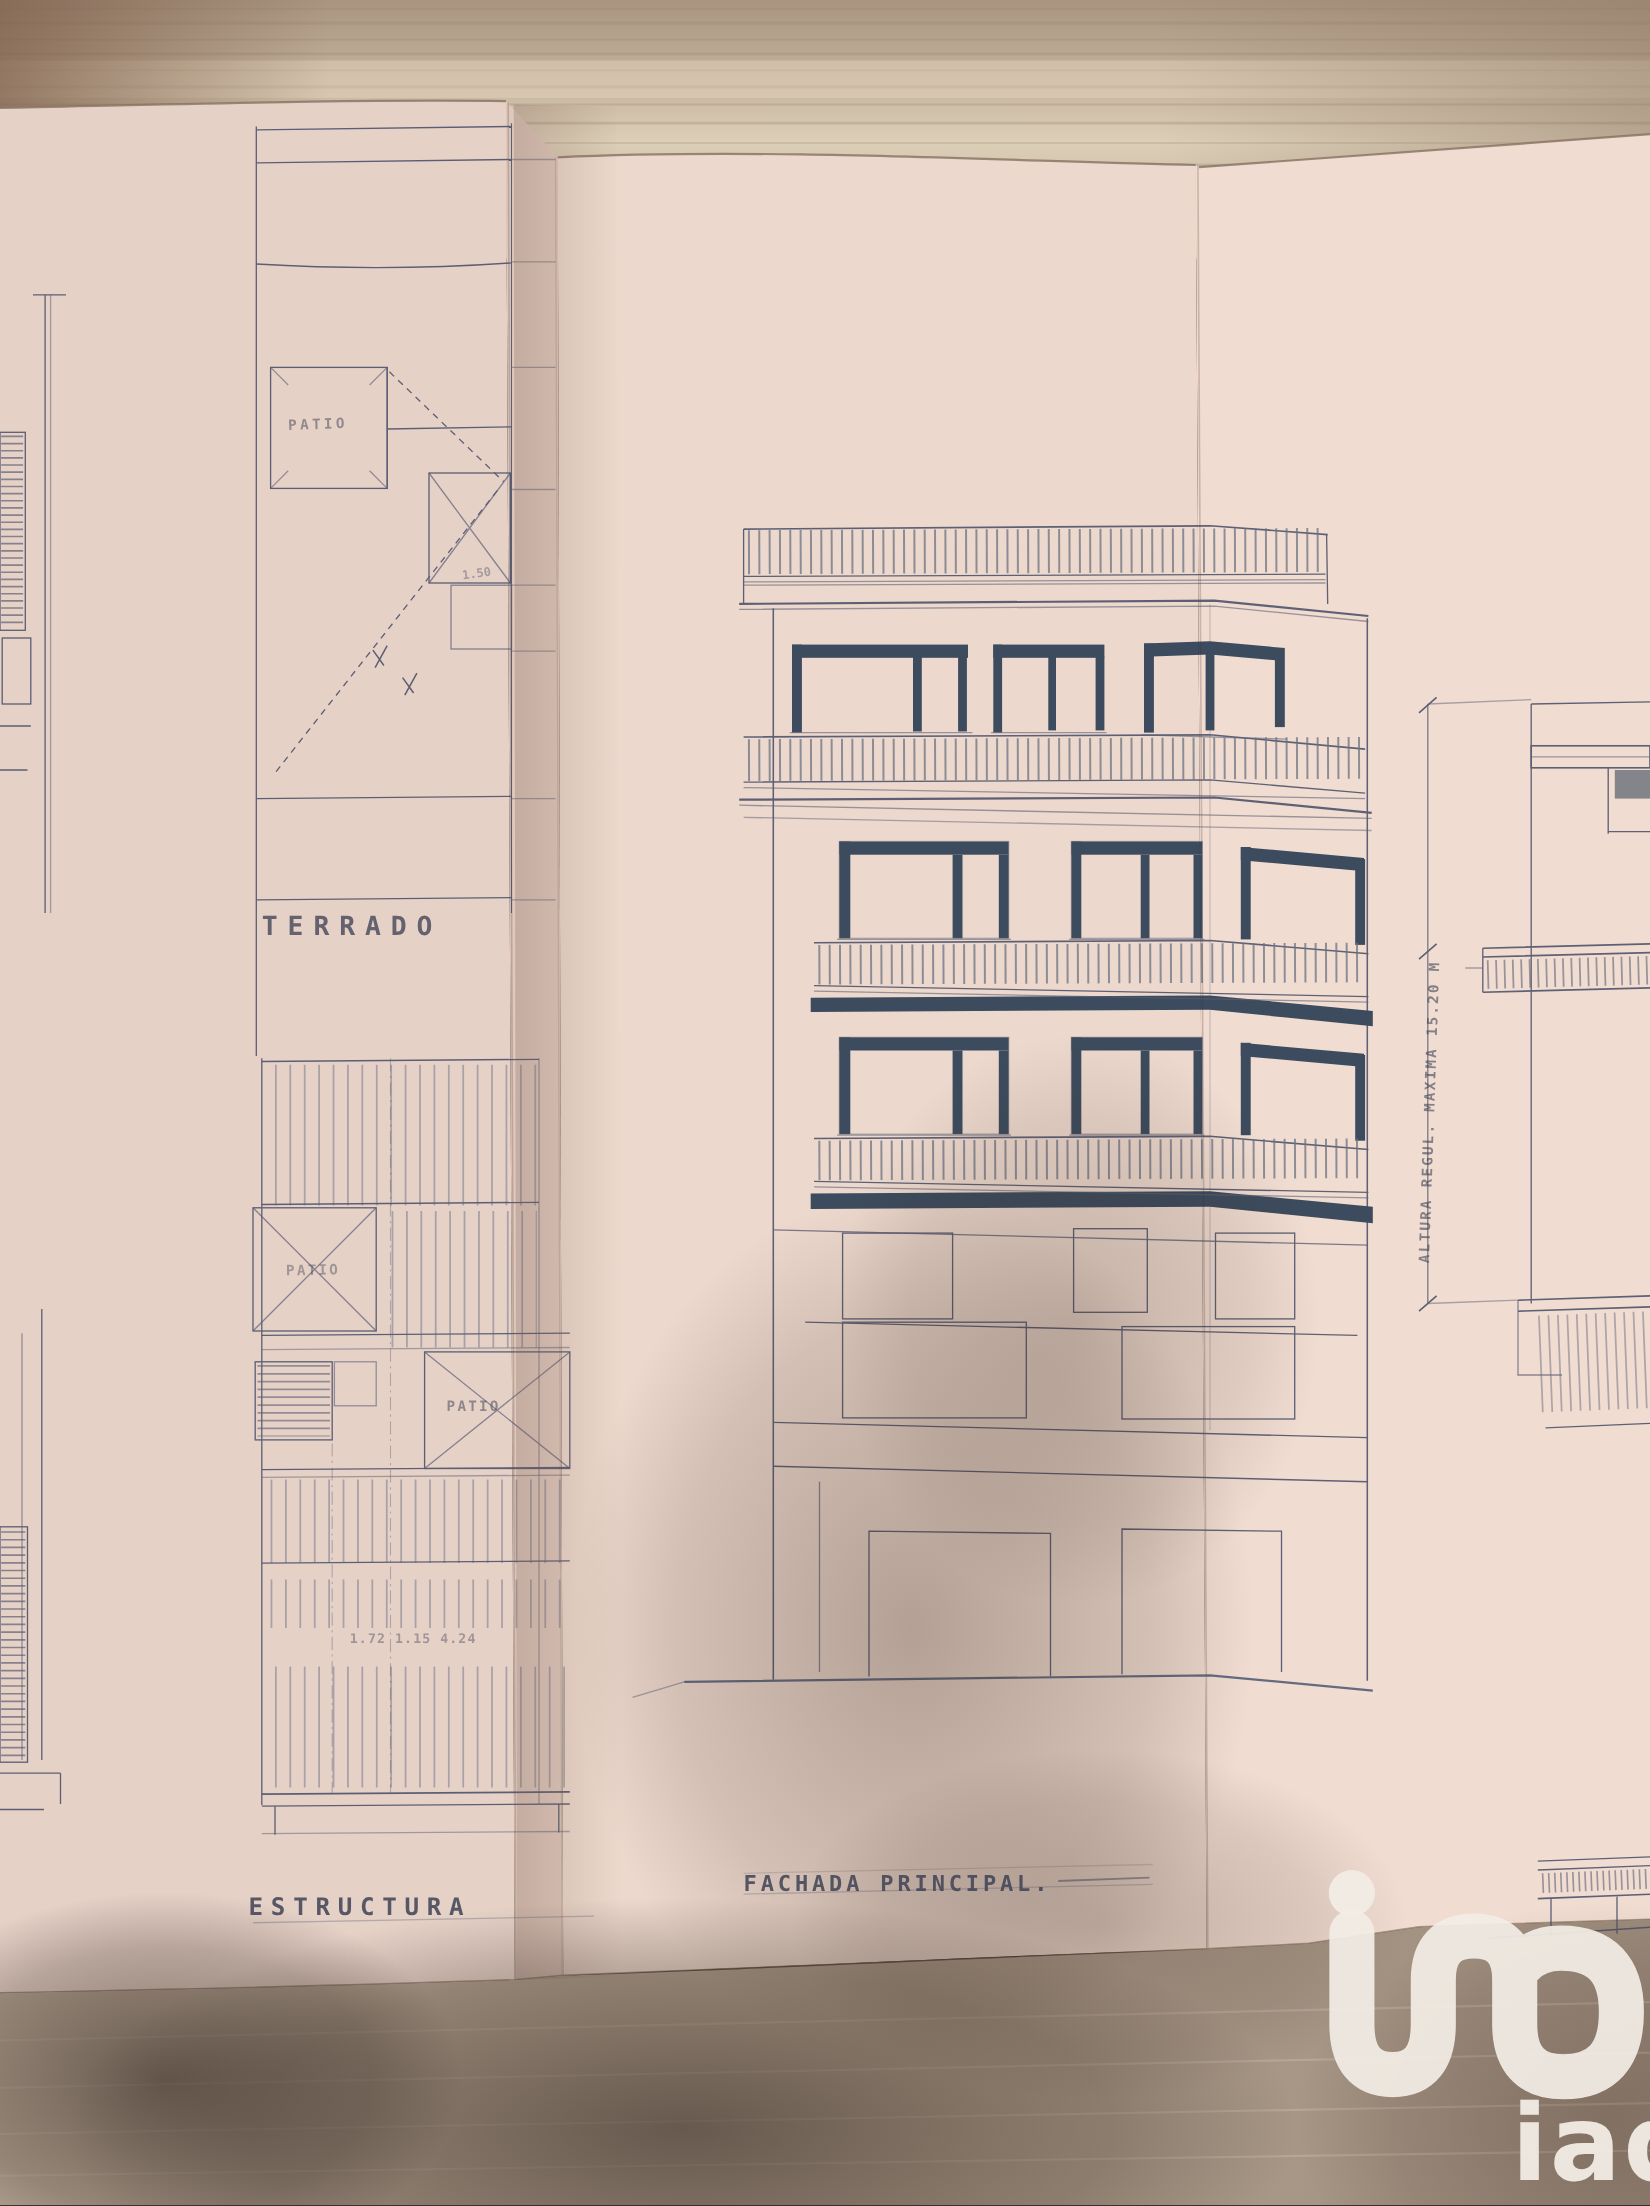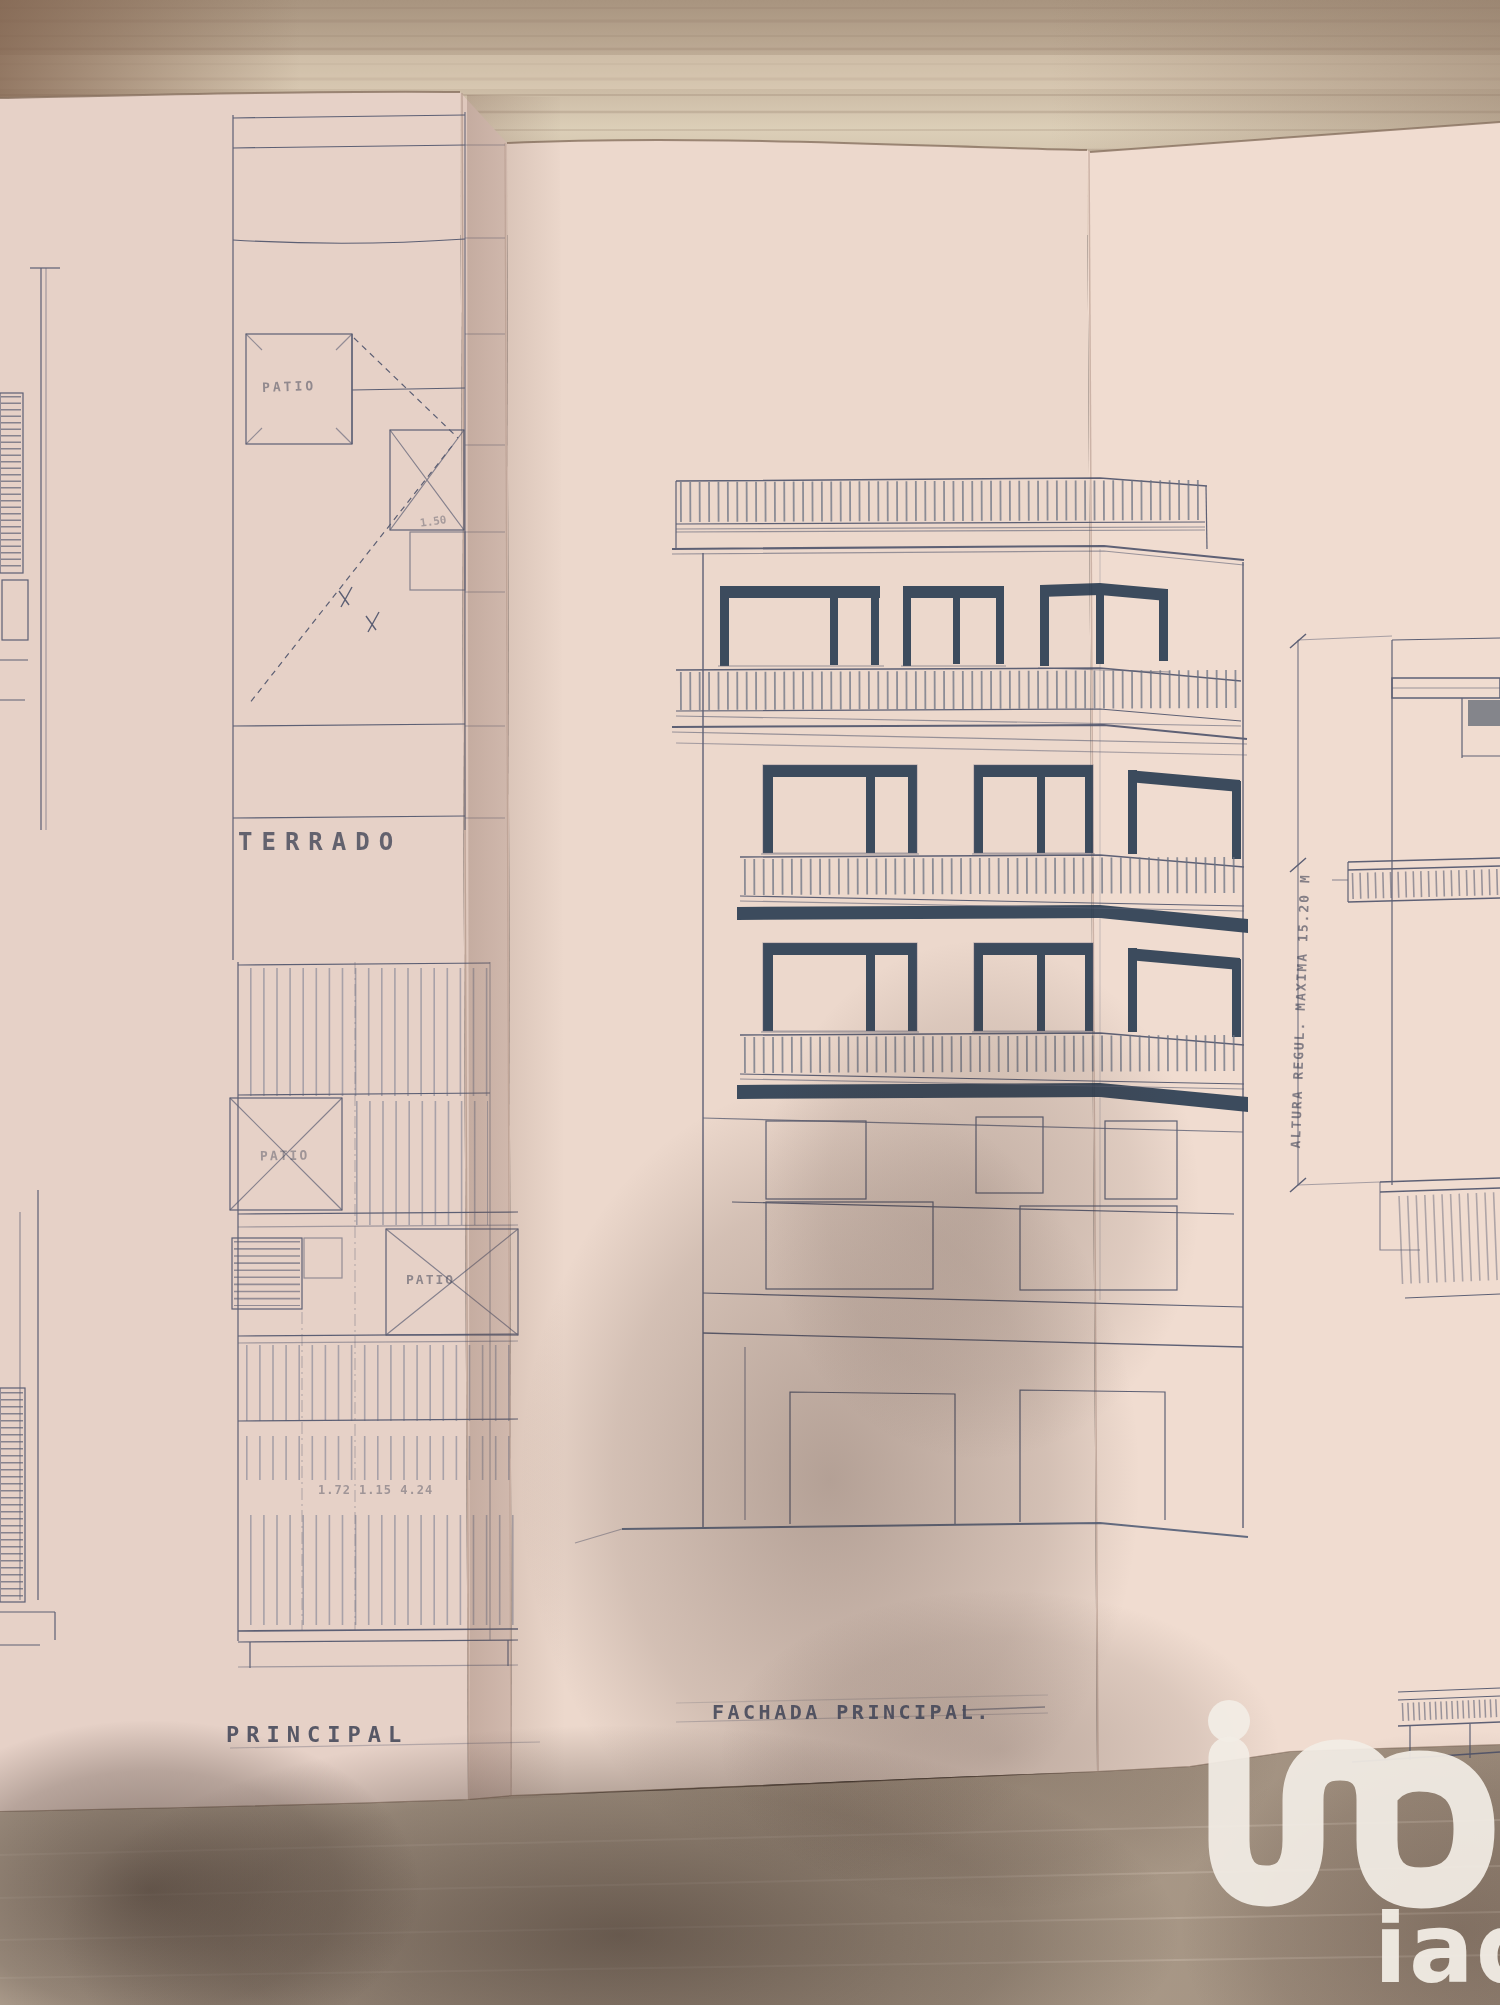--- a/index.html
+++ b/index.html
@@ -3,21 +3,21 @@
 <meta charset="utf-8">
 <style>
   html,body{margin:0;padding:0;background:#111;}
   .stage{position:relative;width:1500px;height:2005px;overflow:hidden;
          font-family:"DejaVu Sans Mono",monospace;}
   .stage svg{position:absolute;left:0;top:0;}
   .lbl{position:absolute;white-space:pre;color:#3f4356;}
   .hand{font-family:"DejaVu Sans Mono",monospace;font-weight:bold;}
   .t-terrado{left:238px;top:828px;font-size:24px;letter-spacing:9px;opacity:.78;text-align:center;}
   .t-estructura{left:226px;top:1722px;font-size:22px;letter-spacing:7px;opacity:.85;}
-  .t-fachada{left:676px;top:1700px;font-size:20px;letter-spacing:3.5px;opacity:.85;margin-left:36px;}
+  .t-fachada{left:676px;top:1700px;font-size:20px;letter-spacing:3.5px;opacity:.85;}
   .t-patio-top{left:262px;top:379px;font-size:13px;letter-spacing:3px;opacity:.5;transform:rotate(-2deg);}
   .t-shaft{left:420px;top:515px;font-size:11px;opacity:.38;transform:rotate(-8deg);}
   .t-patio1{left:260px;top:1148px;font-size:13px;letter-spacing:2px;opacity:.42;transform:rotate(-1deg);}
   .t-patio2{left:406px;top:1272px;font-size:13px;letter-spacing:2px;opacity:.52;}
   .t-dims{left:318px;top:1483px;font-size:12px;letter-spacing:1px;opacity:.42;}
   .t-altura{left:1288px;top:1148px;font-size:13px;letter-spacing:2px;opacity:.6;
             transform:rotate(-88deg);transform-origin:0 0;width:440px;}
   .t-watermark{left:585px;top:958px;font-size:60px;font-weight:bold;
                color:rgba(104,94,84,.52);letter-spacing:1px;}
   .t-iad{left:1374px;top:1893px;font-size:96px;font-weight:bold;
@@ -320,17 +320,17 @@
     <path d="M1229,1757 L1229,1840 Q1229,1886 1266,1886 Q1303,1886 1303,1840 L1303,1800 Q1303,1760 1340,1760 Q1377,1760 1377,1800 L1377,1840 Q1377,1888 1421,1888 Q1474,1888 1474,1829 Q1474,1771 1419,1771 Q1396,1771 1383,1786" fill="none" stroke="#f2ede5" stroke-width="41" stroke-linecap="round" stroke-linejoin="round" opacity=".93"></path>
   </g>
 </svg>
 
   <div class="lbl hand t-patio-top">PATIO</div>
   <div class="lbl hand t-shaft">1.50</div>
   <div class="lbl hand t-terrado">TERRADO</div>
   <div class="lbl hand t-patio1">PATIO</div>
   <div class="lbl hand t-patio2">PATIO</div>
   <div class="lbl hand t-dims">1.72 1.15 4.24</div>
-  <div class="lbl hand t-estructura">PRINCIPAL</div>
+  <div class="lbl hand t-estructura">ESTRUCTURA</div>
   <div class="lbl hand t-fachada">FACHADA PRINCIPAL.</div>
   <div class="lbl hand t-altura">ALTURA REGUL. MAXIMA 15.20 M</div>
   <div class="lbl t-iad">iad</div>
 </div>
 
 </body></html>

